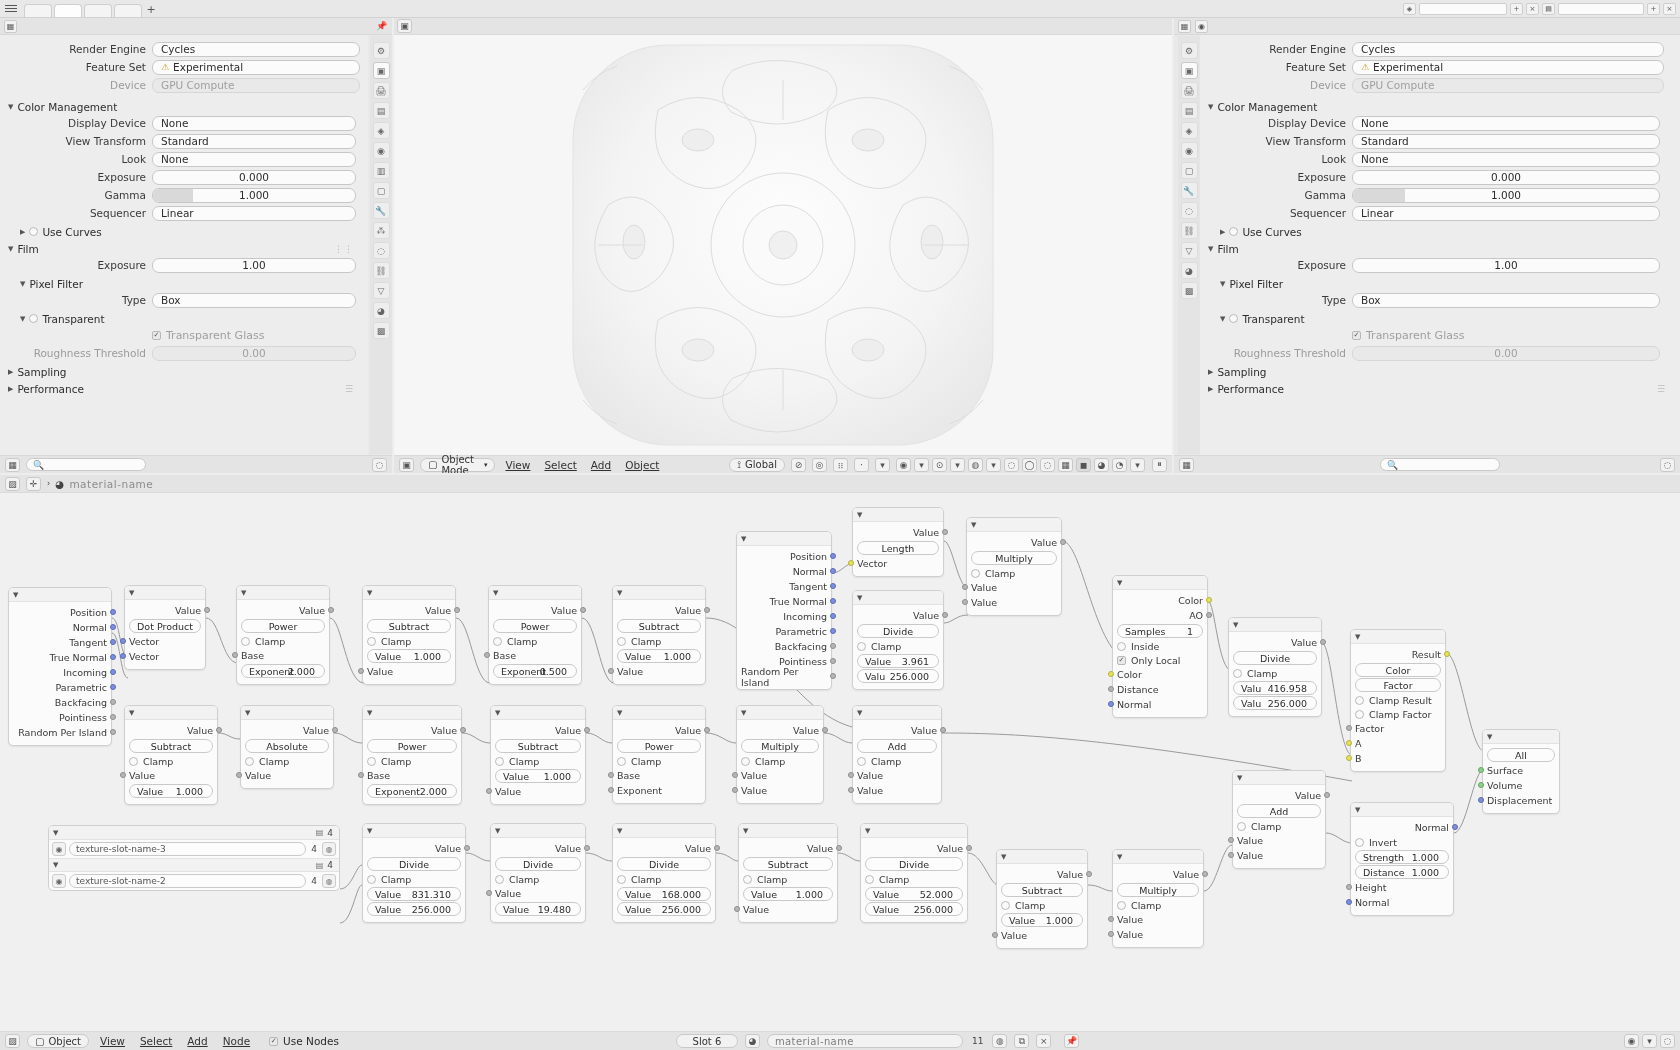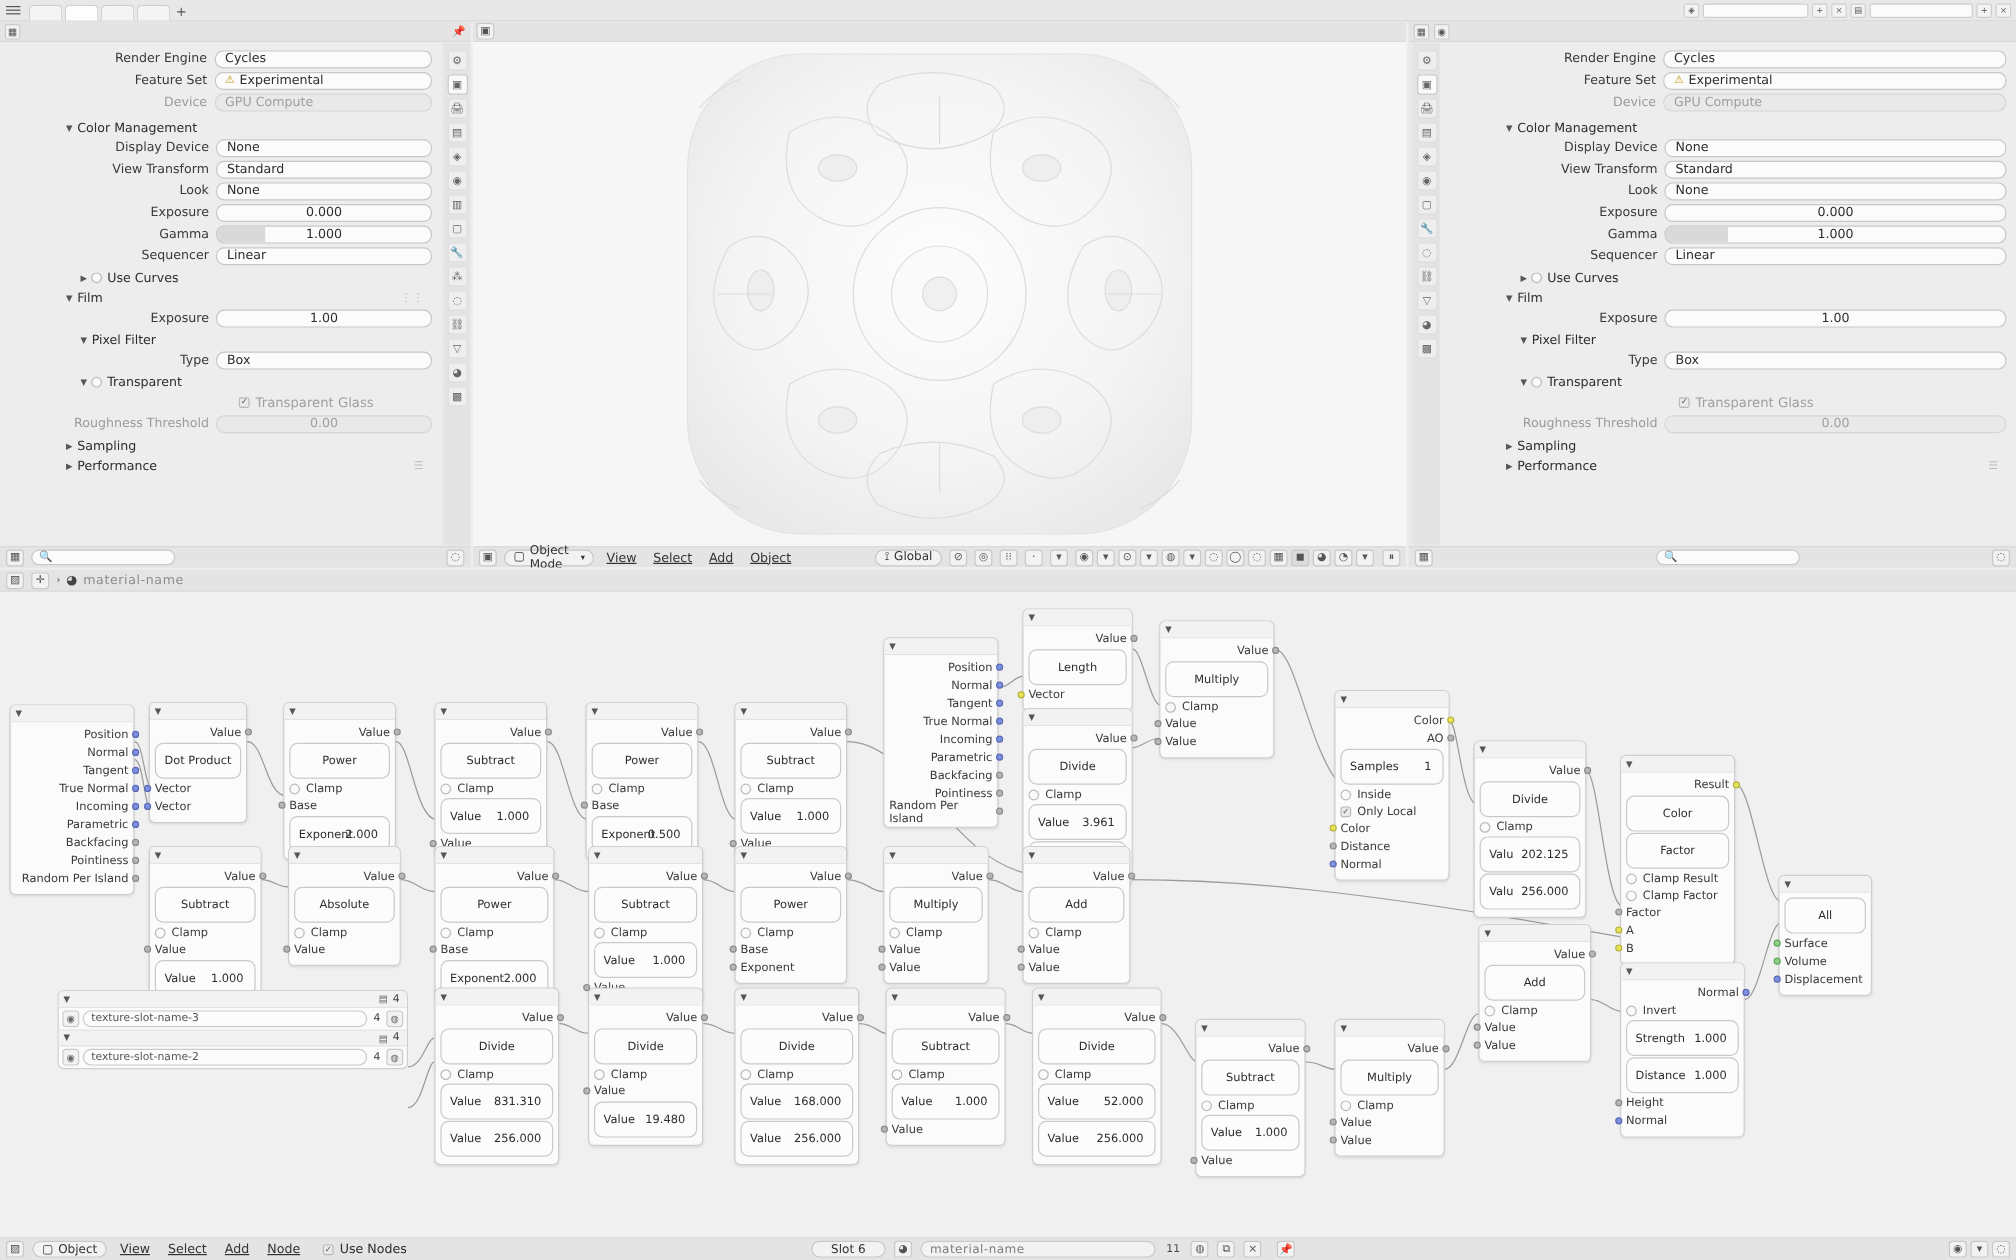--- a/index.html
+++ b/index.html
@@ -54,21 +54,21 @@
   .iconcol {
     position:absolute; top:17px; width:22px; bottom:18px;
     background:#e4e4e4; display:flex; flex-direction:column; align-items:center; padding-top:6px; gap:3px;
   }
   .iconcol .ic {
     width:17px; height:17px; border-radius:3px; background:#eeeeee; border:1px solid #dcdcdc;
     display:flex; align-items:center; justify-content:center; font-size:9px; color:#666;
   }
   .iconcol .ic.sel { background:#fafafa; border-color:#c9c9c9; }
 
-  .props-body { position:absolute; top:17px; bottom:18px; overflow:hidden; background:#ededed;padding-left:47px; }
+  .props-body { position:absolute; top:17px; bottom:18px; overflow:hidden; background:#ededed; }
 
   .row { display:flex; align-items:center; height:16px; margin-bottom:2px; }
   .row .lbl { text-align:right; padding-right:6px; color:#3a3a3a; font-size:10.5px; white-space:nowrap; }
   .row .lbl.dim { color:#9b9b9b; }
   .field {
     height:15px; border:1px solid #c7c7c7; border-radius:7px; background:#fbfbfb;
     display:flex; align-items:center; padding:0 8px; font-size:10.5px; color:#2d2d2d;
     position:relative; overflow:hidden;
   }
   .field.dim { color:#9f9f9f; background:#e9e9e9; border-color:#d6d6d6; }
@@ -155,21 +155,21 @@
     position:absolute; width:6px; height:6px; border-radius:50%; border:1px solid #8c8c8c; background:#b6b6b6;
     top:4px;
   }
   .sock.in { left:-9px; }
   .sock.out { right:-9px; }
   .sock.yellow { background:#e7e35a; border-color:#b5b13c; }
   .sock.blue { background:#7d8fe0; border-color:#5a6ab5; }
   .sock.green { background:#8ed08b; border-color:#5fa85c; }
   .sock.gray { background:#b6b6b6; }
   .nfield {
-    height:30px; border:1px solid #c9c9c9; border-radius:7px; background:#fcfcfc;
+    height:14px; border:1px solid #c9c9c9; border-radius:7px; background:#fcfcfc;
     display:flex; align-items:center; justify-content:center; font-size:9.5px; color:#2d2d2d;
     margin:1px 0; position:relative;
   }
   .nfield .nl { position:absolute; left:7px; }
   .nfield .nv { position:absolute; right:9px; }
   .ncb { display:flex; align-items:center; gap:5px; height:14px; font-size:9.5px; color:#3a3a3a; }
   .edge { position:absolute; left:0; top:0; width:100%; height:100%; pointer-events:none; }
 
   .texnode { position:absolute; background:#fbfbfb; border:1px solid #cfcfcf; border-radius:5px; }
   .texrow { display:flex; align-items:center; gap:3px; padding:2px 3px; }
@@ -993,21 +993,21 @@
             </div>
           <div class="nfield center">
               <span>Divide</span>
             </div>
           <div class="ncb">
               <span class="radio"></span>
               <span>Clamp</span>
             </div>
           <div class="nfield">
               <span class="nl">Valu</span>
-              <span class="nv">202.125</span>
+              <span class="nv">416.958</span>
             </div>
           <div class="nfield">
               <span class="nl">Valu</span>
               <span class="nv">256.000</span>
             </div>
         </div>
       </div>
 
       <div class="node" style="left:1350px; top:136px; width:96px;">
         <div class="node-head">

